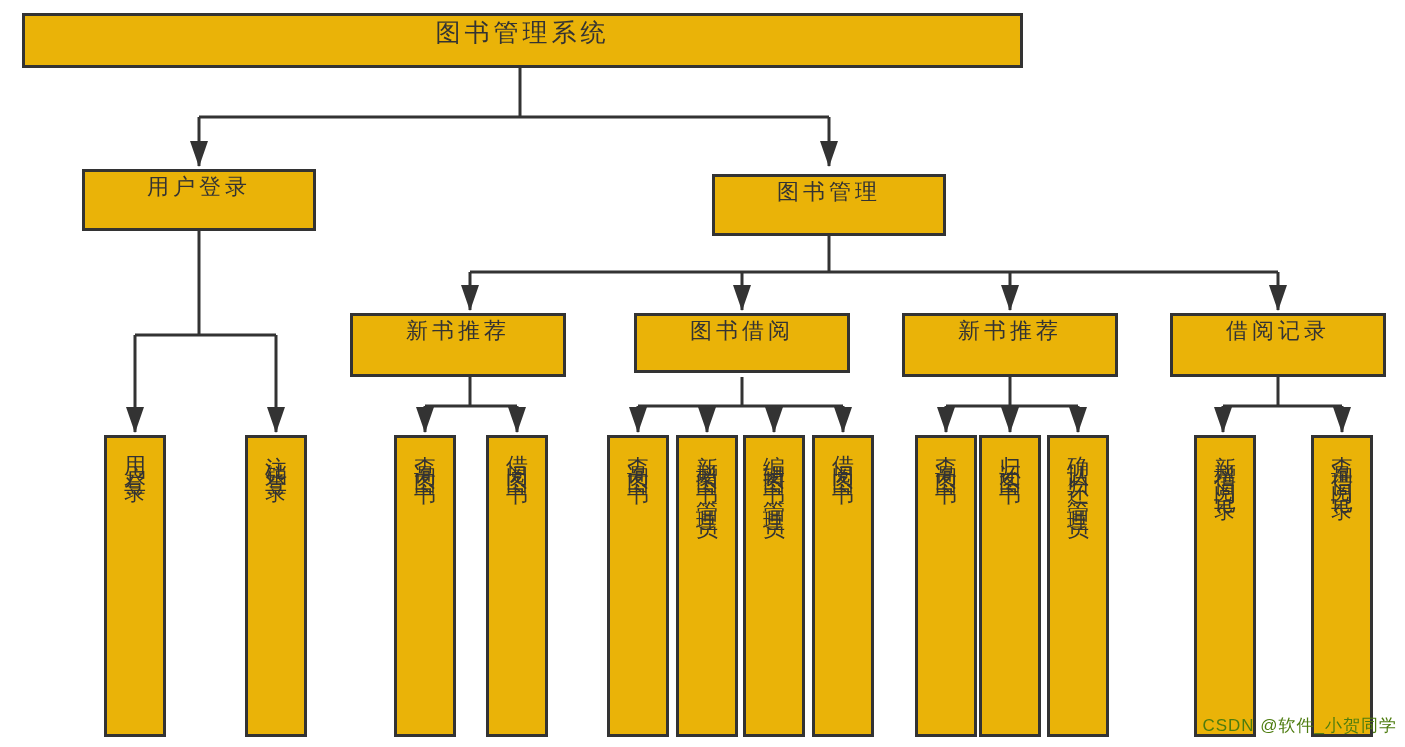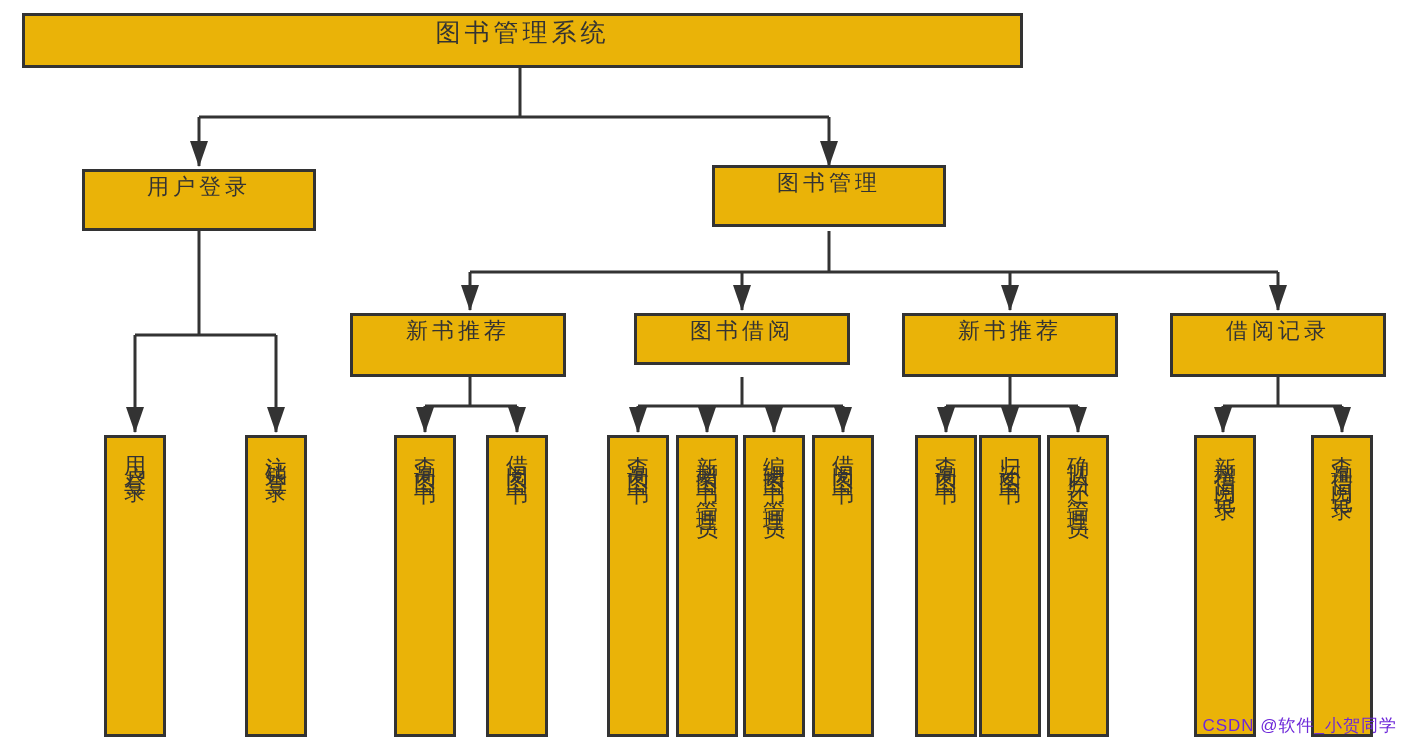--- a/index.html
+++ b/index.html
@@ -33,21 +33,21 @@
     letter-spacing: 9px;
     line-height: 1;
     color: #333333;
   }
   .watermark {
     position: absolute;
     right: 8px;
     top: 714px;
     font-size: 17px;
     letter-spacing: 1px;
-    color: #6d28d9;
+    color: #4d7c0f;
     white-space: nowrap;
   }
 </style>
 </head>
 <body>
 
 <div class="canvas">
 
   <svg class="wires" width="1405" height="747" viewBox="0 0 1405 747">
     <defs>
@@ -101,28 +101,28 @@
     </g>
   </svg>
 
   <div class="node hbox root-box" style="left:22px; top:13px; width:1001px; height:55px;">
     <span>图书管理系统</span>
   </div>
 
   <div class="node hbox" style="left:82px; top:169px; width:234px; height:62px;">
     <span>用户登录</span>
   </div>
-  <div class="node hbox" style="left:712px; top:165px; width:234px; height:62px;">
+  <div class="node hbox" style="left:712px; top:174px; width:234px; height:62px;">
     <span>图书管理</span>
   </div>
 
   <div class="node hbox" style="left:350px; top:313px; width:216px; height:64px;">
     <span>新书推荐</span>
   </div>
-  <div class="node hbox" style="left:634px; top:313px; width:216px; height:52px;">
+  <div class="node hbox" style="left:634px; top:313px; width:216px; height:60px;">
     <span>图书借阅</span>
   </div>
   <div class="node hbox" style="left:902px; top:313px; width:216px; height:64px;">
     <span>新书推荐</span>
   </div>
   <div class="node hbox" style="left:1170px; top:313px; width:216px; height:64px;">
     <span>借阅记录</span>
   </div>
 
   <div class="node vbox" style="left:104px;">

